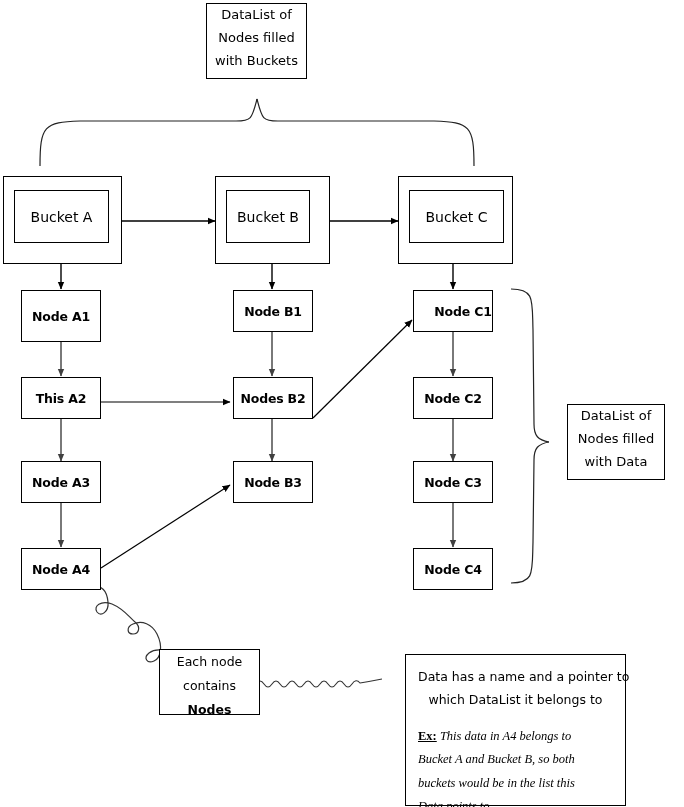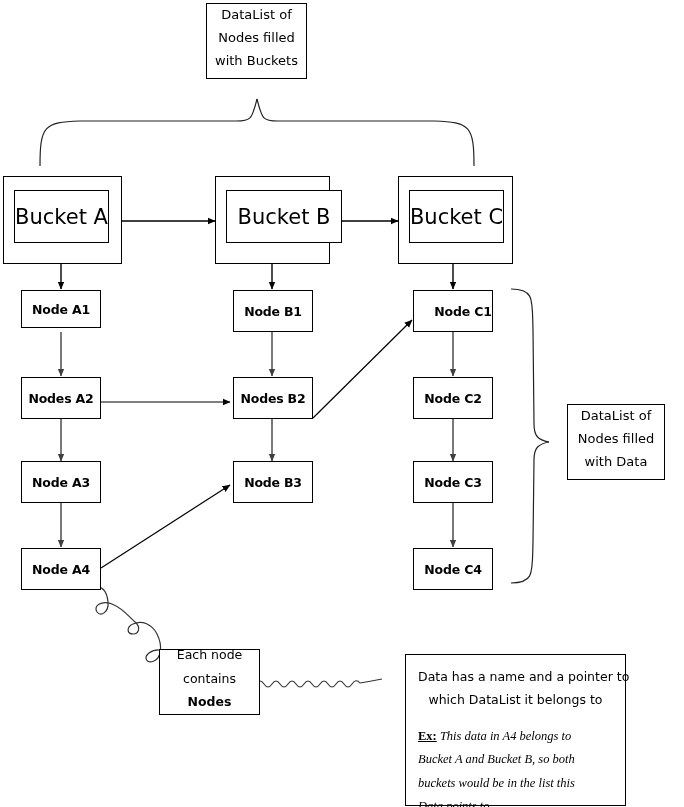--- a/index.html
+++ b/index.html
@@ -48,21 +48,21 @@
   .bucket-inner {
     position: absolute;
     box-sizing: border-box;
     border: 1px solid #000000;
     background: #ffffff;
     display: flex;
     align-items: center;
     justify-content: center;
   }
   .bucket-label {
-    font-size: 21px;
+    font-size: 14px;
     color: #000000;
     font-weight: normal;
     white-space: nowrap;
   }
   .caption-box {
     position: absolute;
     box-sizing: border-box;
     border: 1px solid #000000;
     background: #ffffff;
     display: flex;
@@ -95,21 +95,21 @@
     text-decoration: underline;
   }
   .small-note {
     position: absolute;
     box-sizing: border-box;
     border: 1px solid #000000;
     background: #ffffff;
     display: flex;
     flex-direction: column;
     align-items: center;
-    justify-content: flex-end;
+    justify-content: space-between;
     font-size: 12.5px;
     line-height: 1.9;
     color: #000000;
   }
   .small-note .ln { display: block; white-space: nowrap; }
   .small-note .bold { font-weight: bold; }
 </style>
 </head>
 <body>
 
@@ -180,36 +180,36 @@
     <span class="ln">with Buckets</span>
   </div>
 
   <div class="bucket-outer" style="left:3px; top:176px; width:119px; height:88px;">
     <div class="bucket-inner" style="left:10px; top:13px; width:95px; height:53px;">
       <span class="bucket-label">Bucket A</span>
     </div>
   </div>
 
   <div class="bucket-outer" style="left:215px; top:176px; width:115px; height:88px;">
-    <div class="bucket-inner" style="left:10px; top:13px; width:116px; height:53px;">
+    <div class="bucket-inner" style="left:10px; top:13px; width:84px; height:53px;">
       <span class="bucket-label">Bucket B</span>
     </div>
   </div>
 
   <div class="bucket-outer" style="left:398px; top:176px; width:115px; height:88px;">
     <div class="bucket-inner" style="left:10px; top:13px; width:95px; height:53px;">
       <span class="bucket-label">Bucket C</span>
     </div>
   </div>
 
-  <div class="box node-box" style="left:21px; top:290px; width:80px; height:38px;">
+  <div class="box node-box" style="left:21px; top:290px; width:80px; height:52px;">
     <span>Node A1</span>
   </div>
   <div class="box node-box" style="left:21px; top:377px; width:80px; height:42px;">
-    <span>Nodes A2</span>
+    <span>This A2</span>
   </div>
   <div class="box node-box" style="left:21px; top:461px; width:80px; height:42px;">
     <span>Node A3</span>
   </div>
   <div class="box node-box" style="left:21px; top:548px; width:80px; height:42px;">
     <span>Node A4</span>
   </div>
 
   <div class="box node-box" style="left:233px; top:290px; width:80px; height:42px;">
     <span>Node B1</span>

